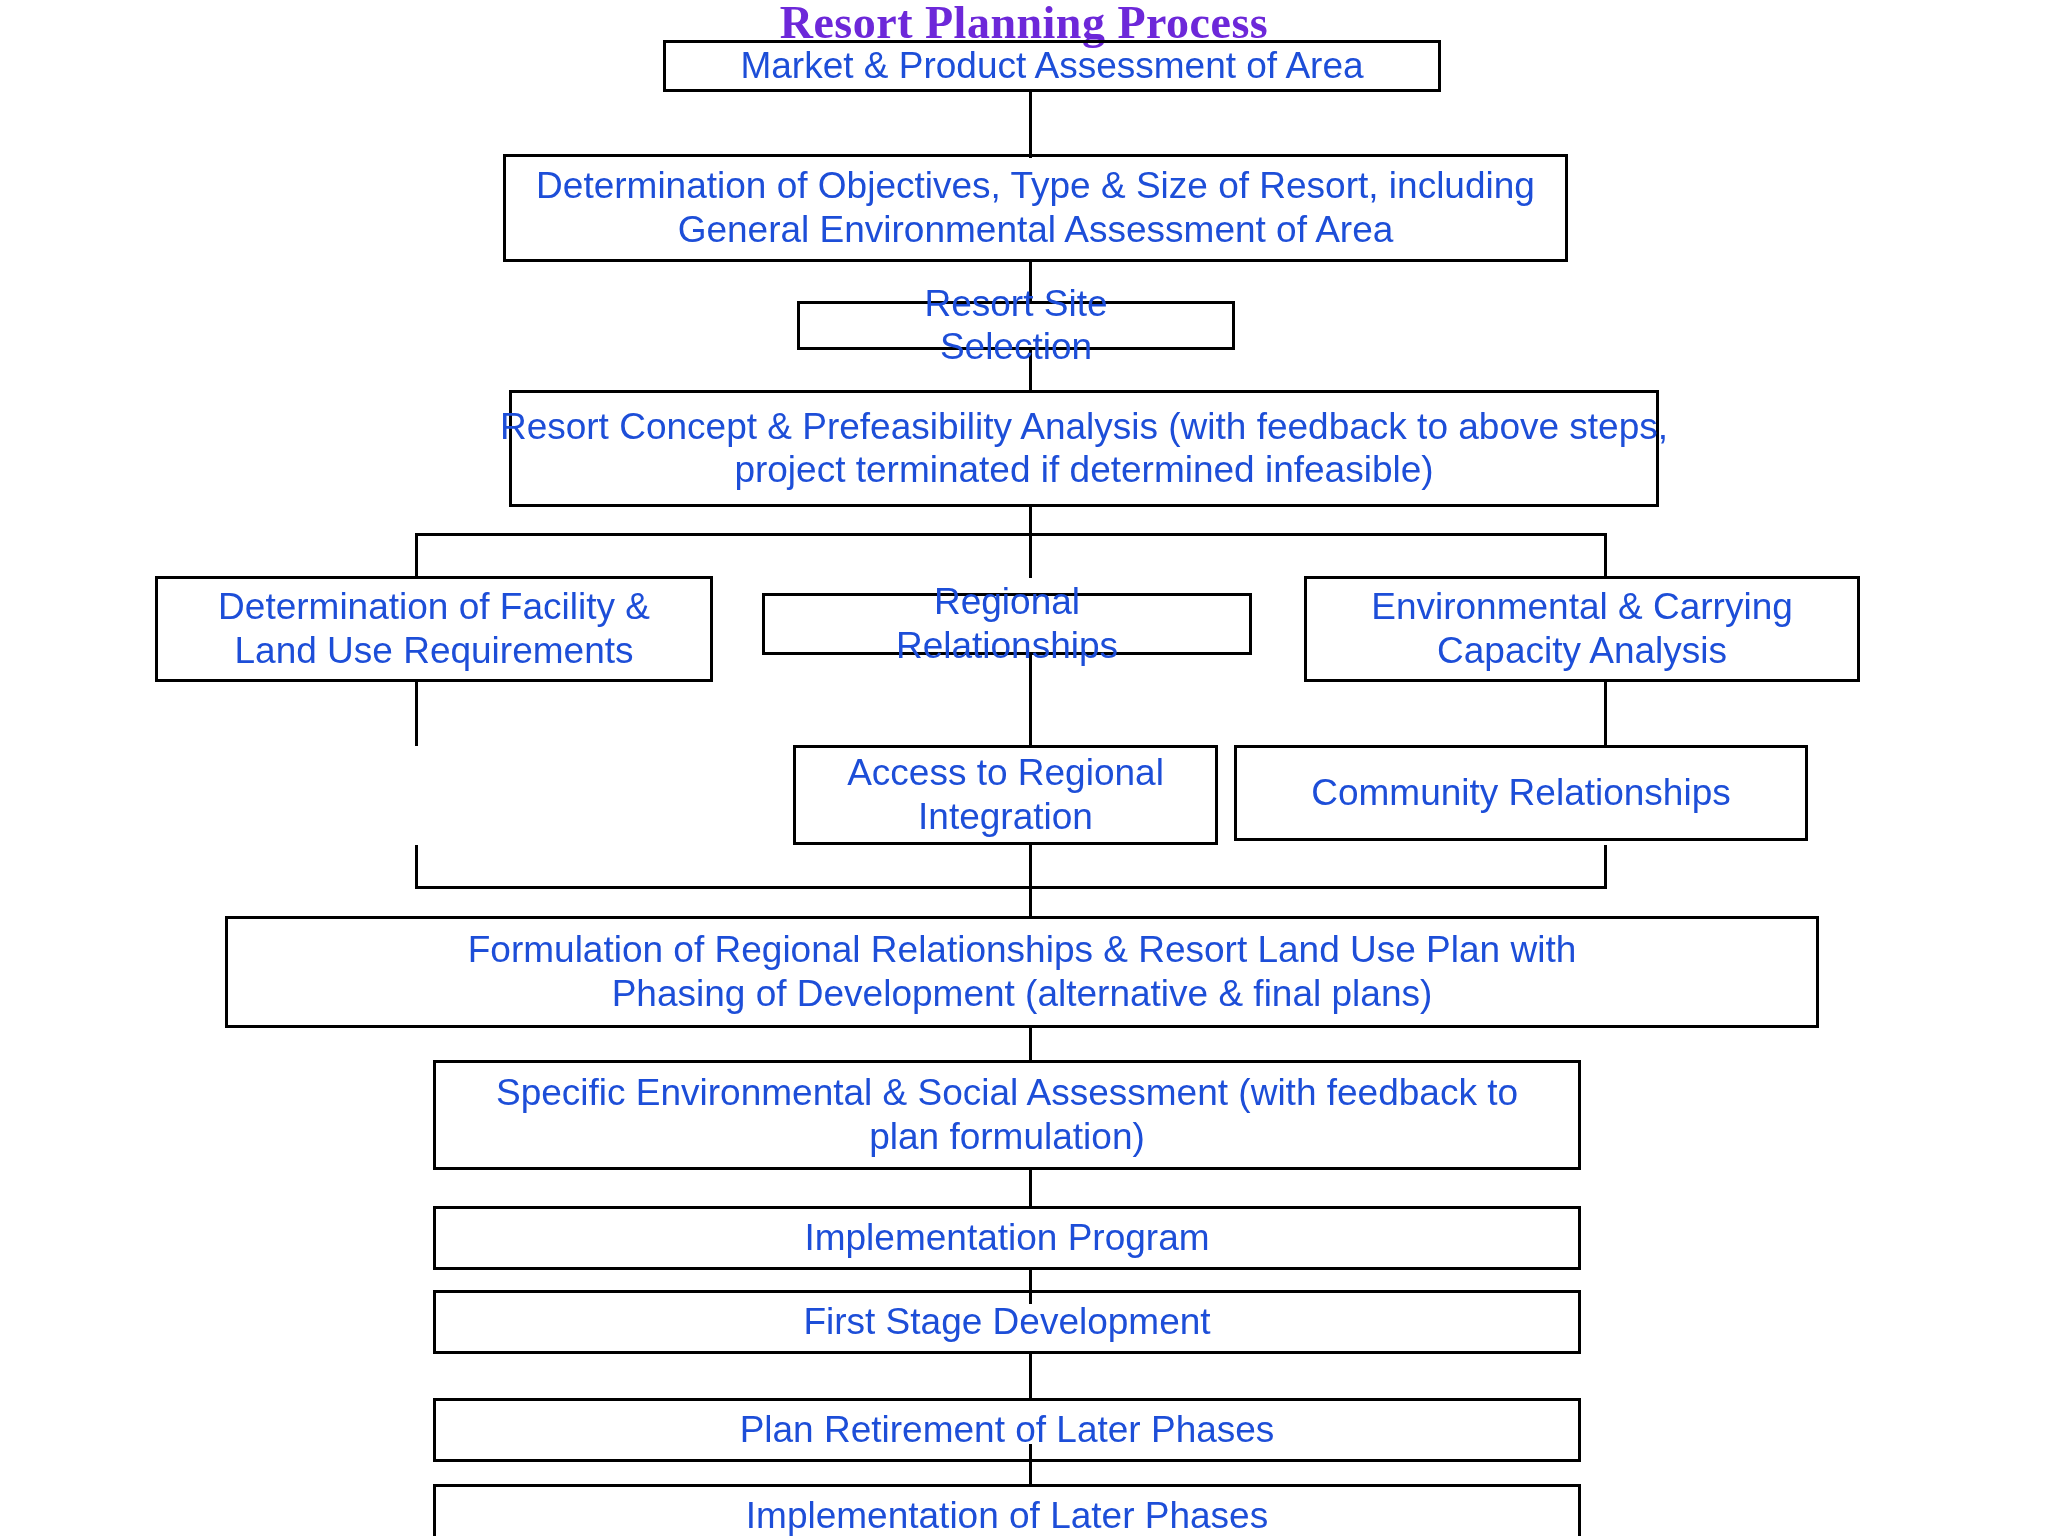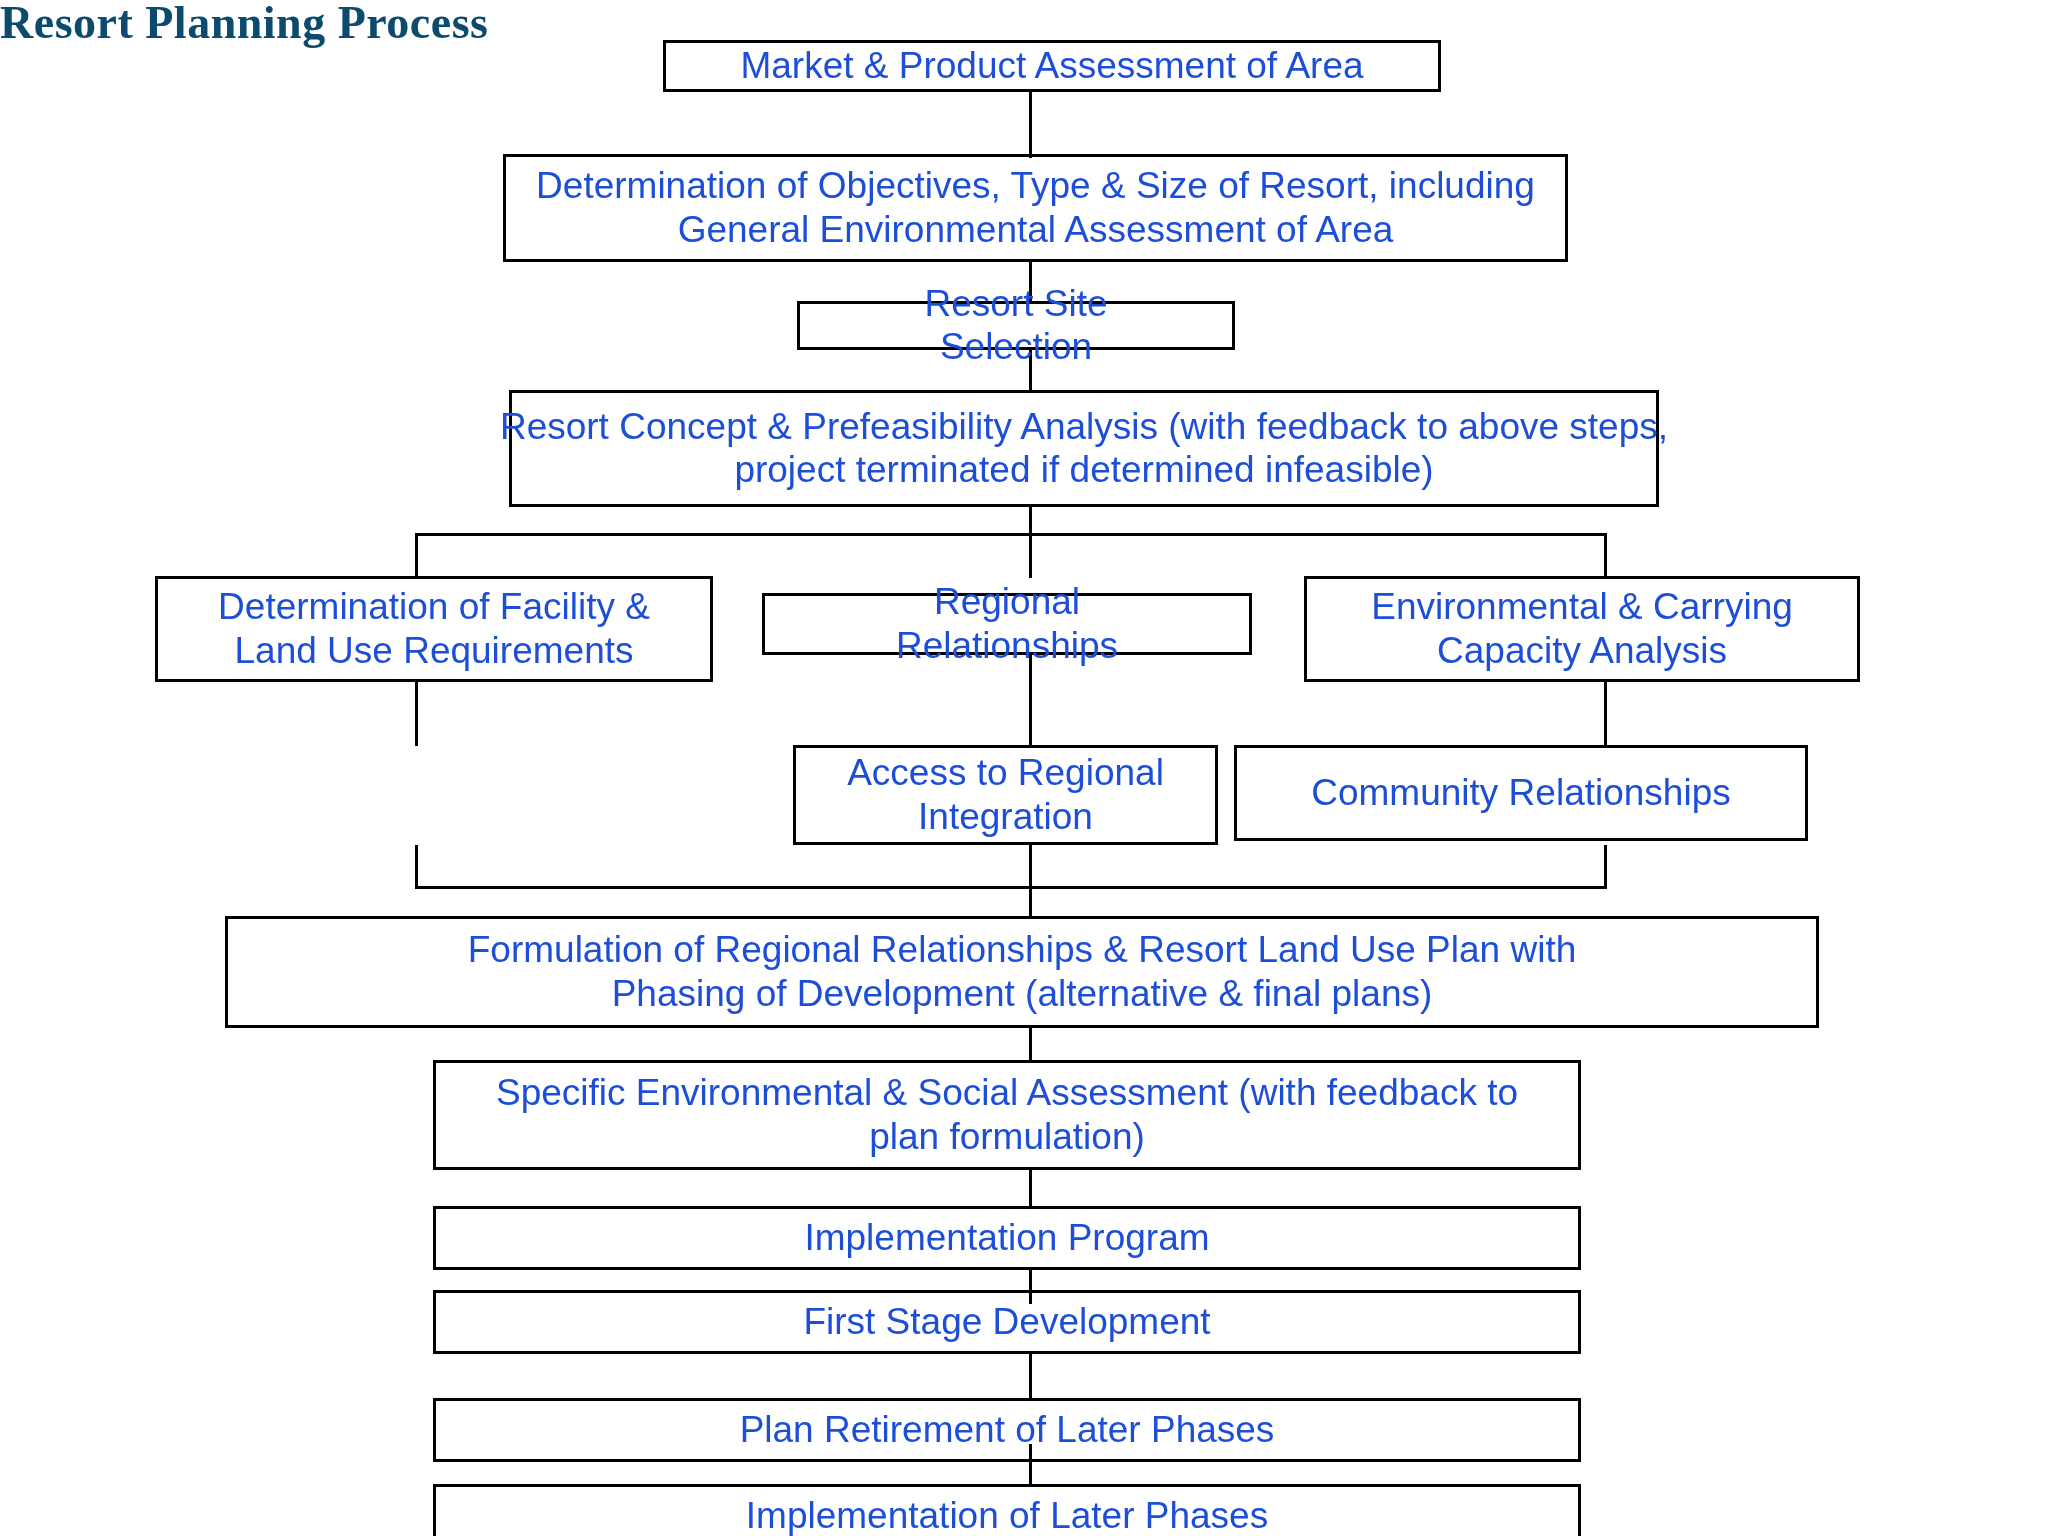--- a/index.html
+++ b/index.html
@@ -15,25 +15,25 @@
     overflow: hidden;
     font-family: "Liberation Sans", sans-serif;
   }
 
   
   .chart-title {
     position: absolute;
     left: 0;
     top: 0px;
     width: 2048px;
-    text-align: left;
+    text-align: center;
     font-family: "Liberation Serif", serif;
     font-weight: bold;
     font-size: 46px;
-    color: #0c4a6e;
+    color: #6d28d9;
     letter-spacing: 0.5px;
     line-height: 46px;
     white-space: nowrap;
   }
 
   
   .vline {
     position: absolute;
     width: 0;
     border-left: 3px solid #000000;

